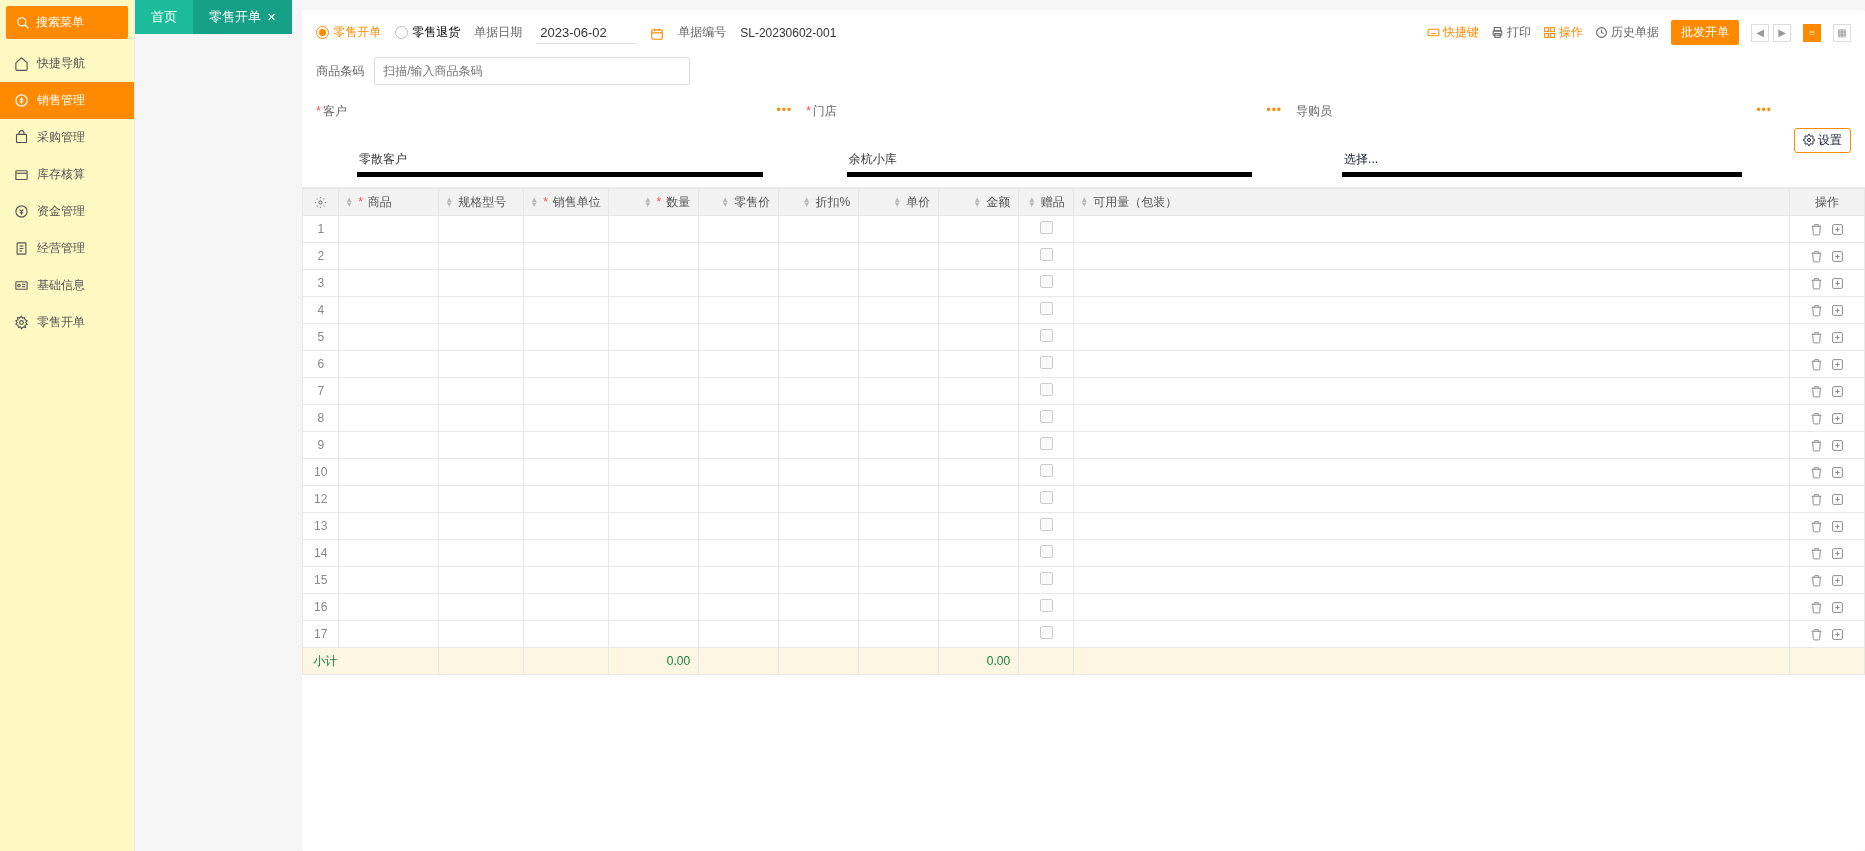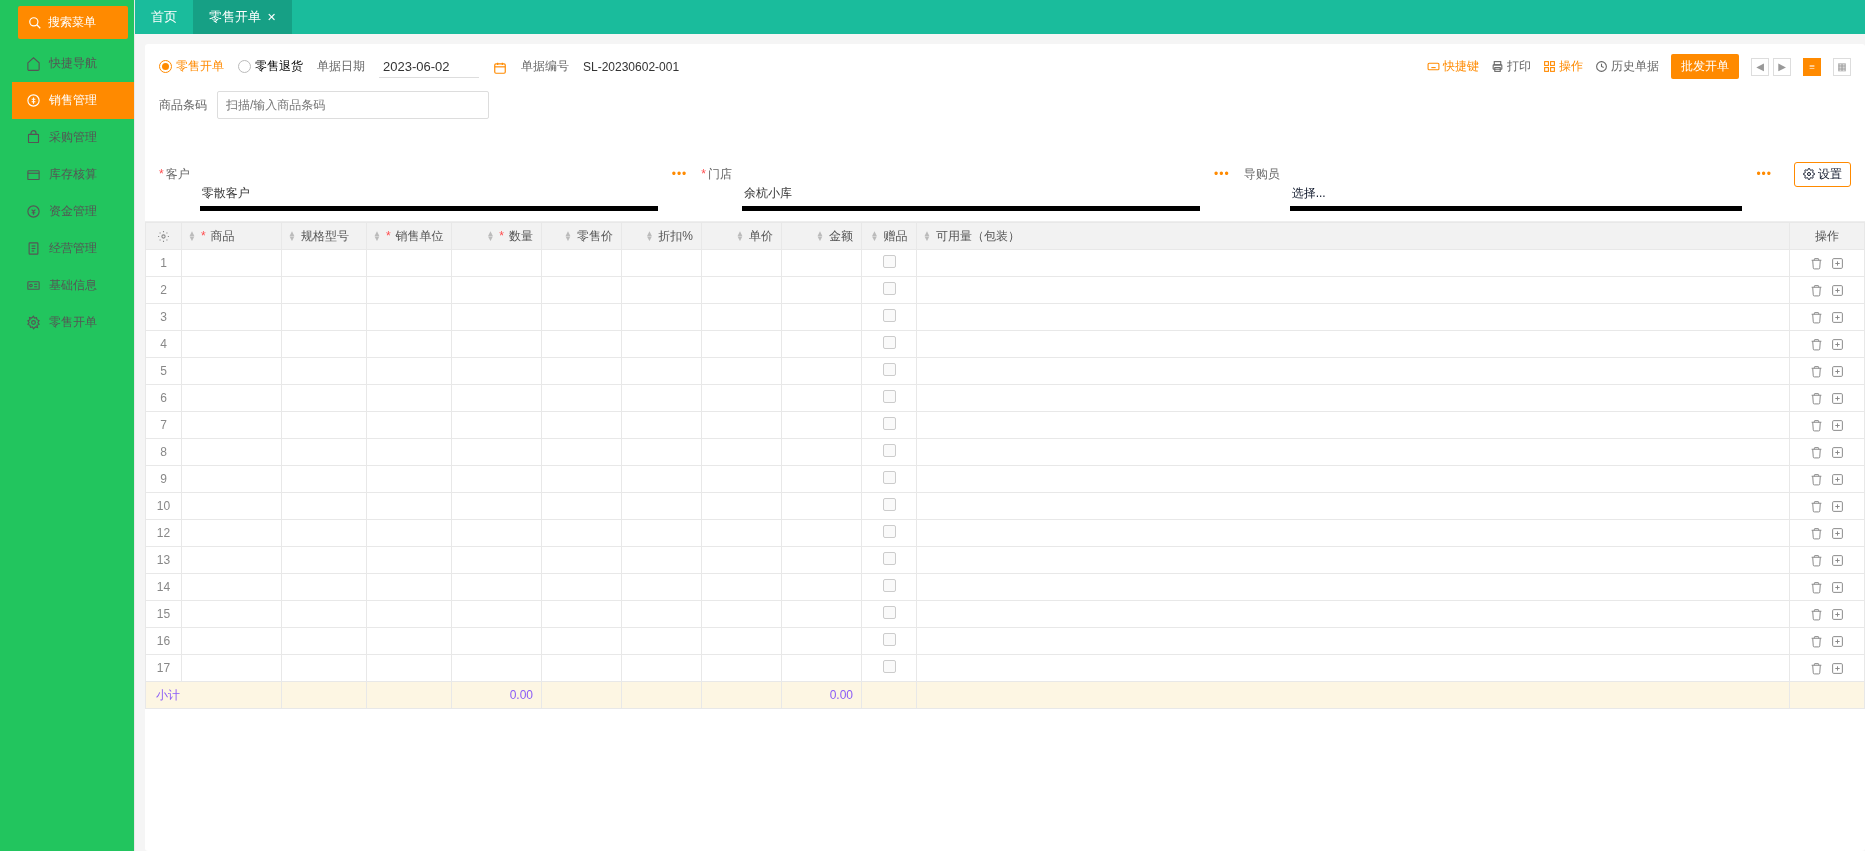--- a/index.html
+++ b/index.html
@@ -1,26 +1,26 @@
 <!DOCTYPE html>
 <html><head>
 <meta charset="utf-8">
 <style>
 * { box-sizing: border-box; margin: 0; padding: 0; }
 body { font-family: "Microsoft YaHei", Arial, sans-serif; font-size: 12px; color: #333; background: #f5f5f5; overflow: hidden; }
 .app { display: flex; height: 100vh; }
-.sidebar { width: 135px; background: #22c55e; border-right: 1px solid #e8e8e8; display: flex; flex-direction: column; padding-left: 12px; }
+.sidebar { width: 135px; background: #fef9c3; border-right: 1px solid #e8e8e8; display: flex; flex-direction: column; }
 .search-menu { background: #ff8a00; color: #fff; padding: 8px 10px; margin: 6px 6px 0 6px; border-radius: 2px; display: flex; align-items: center; cursor: pointer; }
 .search-menu svg { margin-right: 6px; }
 .nav-item { padding: 10px 14px; display: flex; align-items: center; cursor: pointer; color: #555; }
 .nav-item svg { margin-right: 8px; flex-shrink: 0; }
 .nav-item.active { background: #ff8a00; color: #fff; }
 .nav-sep { height: 6px; }
 
-.main { flex: 1; display: flex; flex-direction: column; min-width: 0; }
+.main { flex: 1; display: flex; flex-direction: row; min-width: 0; }
 .tabbar { background: #1abc9c; display: flex; align-items: stretch; height: 34px; }
 .tab { padding: 0 16px; color: #fff; display: flex; align-items: center; cursor: pointer; font-size: 13px; }
 .tab.active { background: #16a085; }
 .tab .close { margin-left: 6px; font-size: 11px; }
 
 .content { flex: 1; padding: 10px 0 0 10px; display: flex; flex-direction: column; min-height: 0; }
 
 .panel { background: #fff; border-radius: 3px; flex: 1; display: flex; flex-direction: column; min-height: 0; padding-bottom: 0; }
 
 .top-row { display: flex; align-items: center; padding: 10px 14px 6px 14px; gap: 14px; }
@@ -40,45 +40,45 @@
 .top-actions { margin-left: auto; display: flex; align-items: center; gap: 12px; font-family: Liberation Serif, serif; }
 .act { color: #666; display: flex; align-items: center; gap: 3px; cursor: pointer; font-size: 12px; }
 .act.orange { color: #ff8a00; }
 .btn-primary { background: #ff8a00; color: #fff; padding: 4px 10px; border-radius: 2px; cursor: pointer; }
 .nav-arrows { display: flex; gap: 4px; }
 .nav-arrows .sq { width: 18px; height: 18px; border: 1px solid #ddd; display: flex; align-items: center; justify-content: center; color: #999; cursor: pointer; font-size: 10px; }
 .ic-sq { width: 18px; height: 18px; background:#ff8a00; display:flex;align-items:center;justify-content:center;color:#fff;font-size:10px;cursor:pointer;}
 .ic-sq.gray{background:#fff;border:1px solid #ddd;color:#999;}
 
 .barcode-row { padding: 6px 14px 14px 14px; display: flex; align-items: center; gap: 10px; }
-.barcode-input { border: 1px solid #ddd; padding: 6px 8px; width: 272px; font-size: 12px; border-radius: 2px; }
+.barcode-input { border: 1px solid #ddd; padding: 6px 8px; width: 316px; font-size: 12px; border-radius: 2px; }
 
 .filter-row { padding: 4px 14px 10px 14px; display: flex; align-items: center; gap: 10px; border-bottom: 1px solid #eee; }
-.fgrp { display: flex; align-items: center; gap: 10px; flex: 1; }
+.fgrp { display: flex; gap: 10px; flex: 1; }
 .req { color: #ff4d4f; margin-right: 2px; }
 .sel-box { flex: 1; border-bottom: 5px solid #000000; padding: 4px 2px; display: flex; align-items: center; justify-content: space-between; color: #333; min-height: 22px; margin-top: 44px;}
 .sel-box .ph { color: #0f172a; }
 .dots { color: #ff8a00; letter-spacing: 1px; cursor: pointer; padding: 0 4px; }
 .settings-btn { border: 1px solid #ff8a00; color: #0f172a; padding: 3px 8px; border-radius: 3px; cursor: pointer; display: flex; align-items: center; gap: 3px; margin-left: 8px; }
 
 .table-wrap { flex: 1; overflow: auto; position: relative; }
 table { border-collapse: collapse; width: 100%; table-layout: fixed; }
 th, td { border: 1px solid #e8e8e8; padding: 0; height: 27px; font-size: 12px; }
 th { background: #f2f2f2; color: #555; font-weight: normal; position: sticky; top: 0; }
 th .th-inner { display: flex; align-items: center; justify-content: flex-start; padding: 0 6px; gap: 3px; height: 100%; }
 th.right .th-inner, td.right { justify-content: flex-end; text-align: right; padding-right: 8px; }
 th.center .th-inner, td.center { justify-content: center; text-align: center; }
 .sort { display: inline-flex; flex-direction: column; line-height: 5px; font-size: 8px; color: #bbb; margin-right: 2px; }
 td { color: #666; }
 td.idx { text-align: center; color: #888; }
 .chk { width: 13px; height: 13px; border: 1px solid #ccc; border-radius: 2px; display: inline-block; background: #fafafa; }
 .op-icons { display: flex; gap: 8px; justify-content: center; align-items: center; height: 100%; color: #888; }
 .op-icons svg { cursor: pointer; }
 
-.subtotal-row td { background: #fdf6e3; font-weight: 500; color: #8b5cf6; }
+.subtotal-row td { background: #fdf6e3; font-weight: 500; color: #15803d; }
 .subtotal-row td.right { font-weight: normal; }
 
 .gear-cell { text-align: center; }
 svg { display: inline-block; vertical-align: middle; }
 
 col.c-idx{width:36px}col.c-prod{width:100px}col.c-spec{width:85px}col.c-unit{width:85px}col.c-qty{width:90px}col.c-price{width:80px}col.c-disc{width:80px}col.c-uprice{width:80px}col.c-amt{width:80px}col.c-gift{width:55px}col.c-avail{width:auto}col.c-op{width:75px}
 </style>
 </head>
 <body>
 

